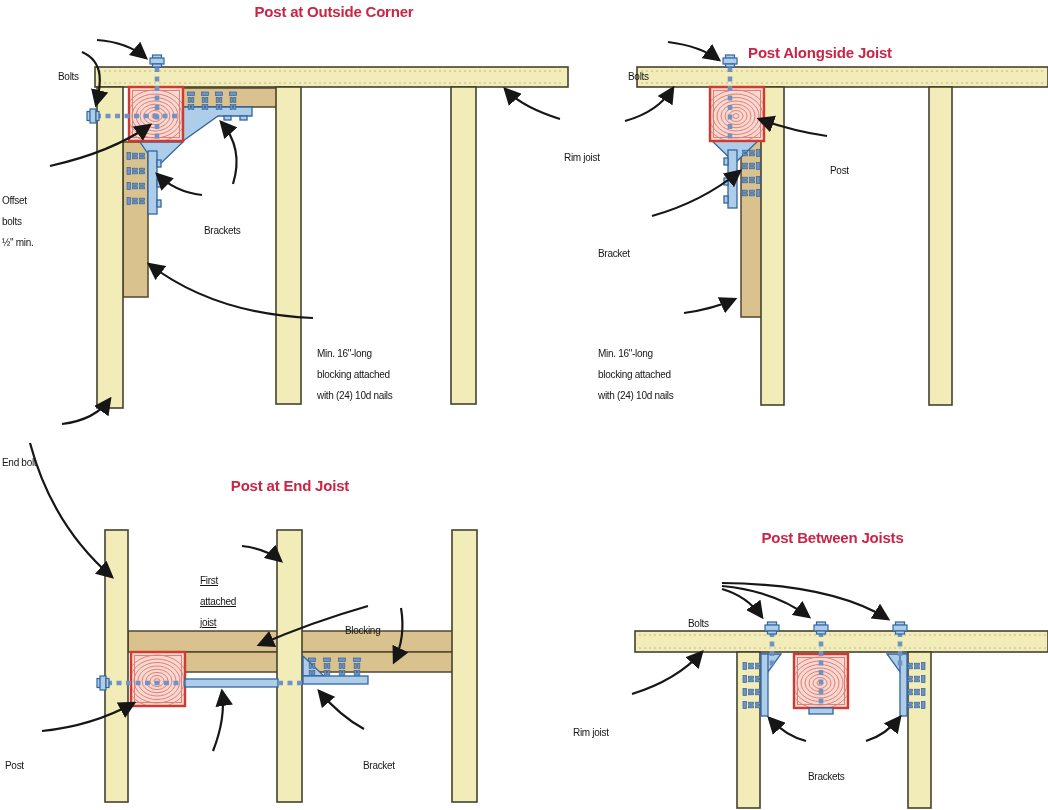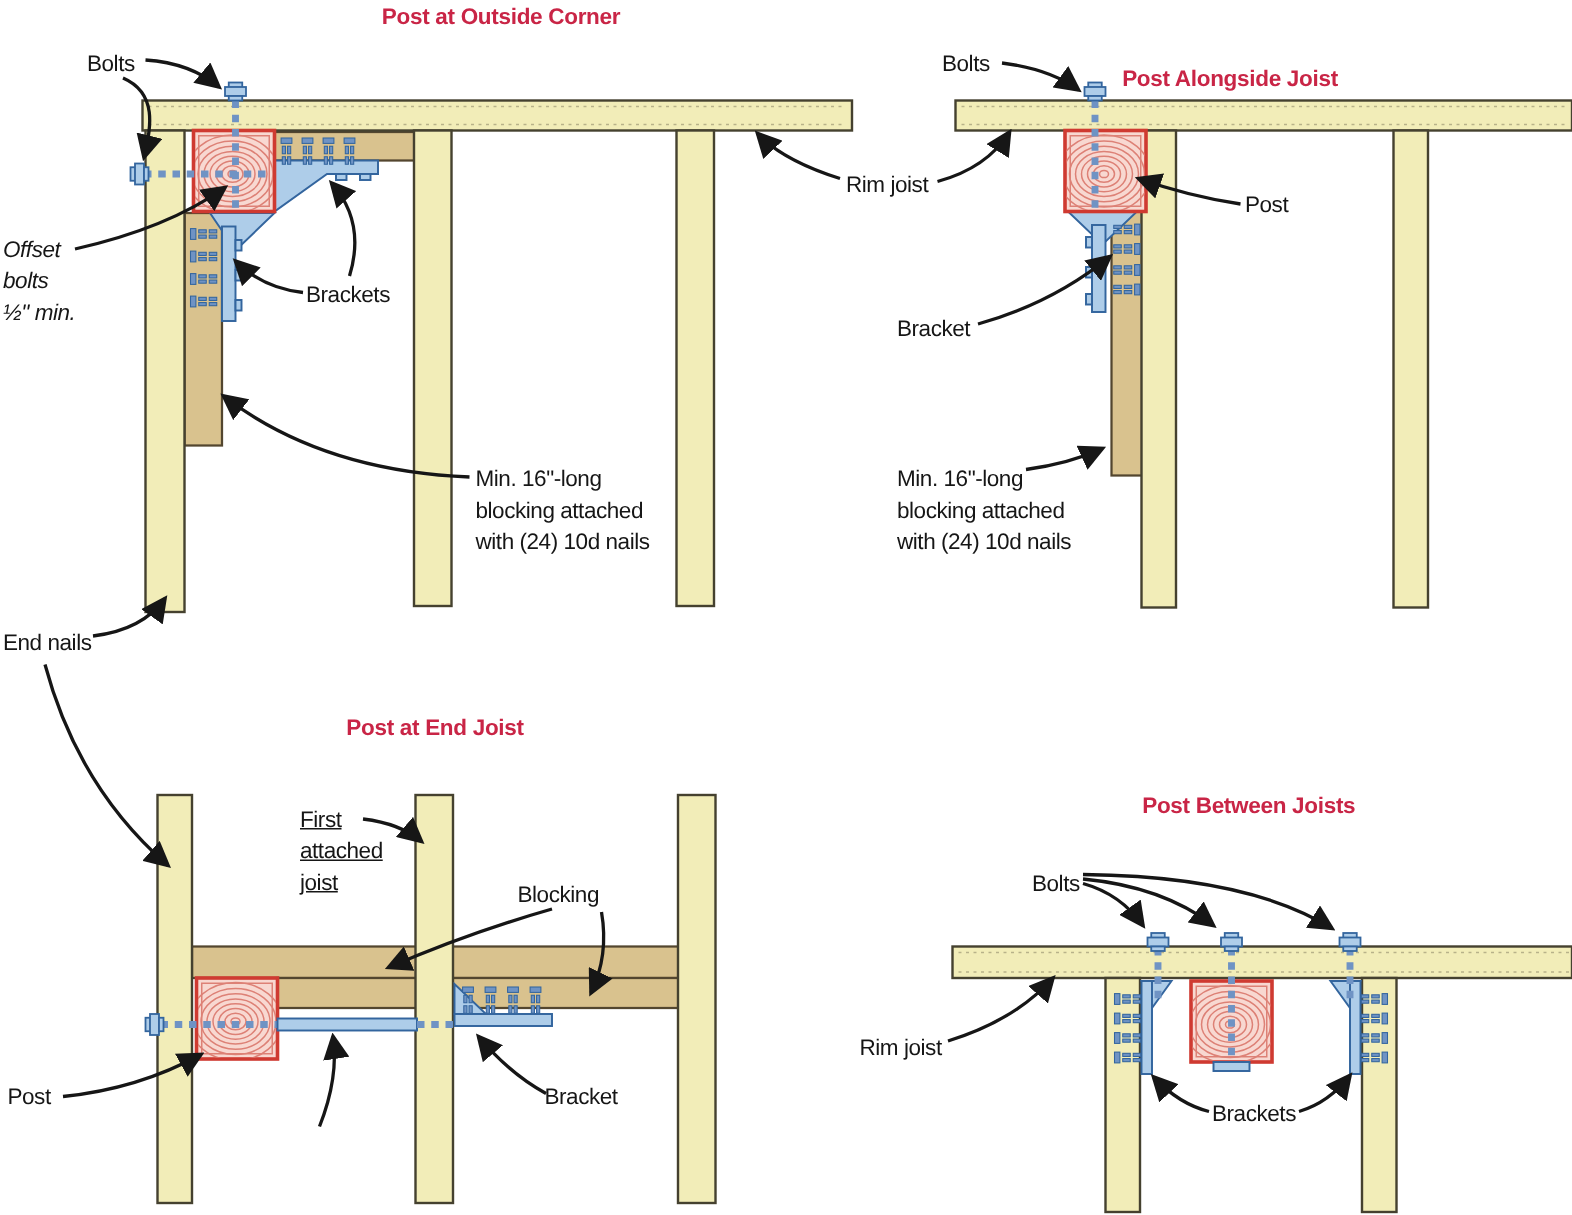--- a/index.html
+++ b/index.html
@@ -16,22 +16,22 @@
     --bluemid:#6f93c4;
     --ink:#161616;
   }
   html,body{margin:0;padding:0;background:#ffffff;}
   #canvas{
     position:relative;width:1048px;height:810px;background:#ffffff;overflow:hidden;
     font-family:"Liberation Sans","DejaVu Sans",sans-serif;
   }
   #diagram{position:absolute;left:0;top:0;}
   .lbl{
-    position:absolute;color:var(--ink);font-size:15px;line-height:21px;
-    letter-spacing:-0.3px;white-space:nowrap;
+    position:absolute;color:var(--ink);font-size:10px;line-height:21px;
+    letter-spacing:-0.3px;white-space:nowrap;margin-top:34px;
   }
   .lbl span{display:block;}
   .title{
     position:absolute;color:var(--titlered);font-weight:bold;font-size:15px;
     letter-spacing:-0.2px;text-align:center;white-space:nowrap;
   }
 </style>
 </head>
 <body>
 
@@ -303,32 +303,32 @@
       <path class="arrow" d="M866,741 Q886,735 900,717"></path>
     </g>
   </svg>
 
   <div class="title" style="left:250px;top:3px;width:168px;">Post at Outside Corner</div>
   <div class="title" style="left:735px;top:3px;width:170px;margin-top:41px;">Post Alongside Joist</div>
   <div class="title" style="left:215px;top:477px;width:150px;">Post at End Joist</div>
   <div class="title" style="left:750px;top:529px;width:165px;">Post Between Joists</div>
 
   <div class="lbl" style="left:58px;top:32px;">Bolts</div>
-  <div class="lbl" style="left:2px;top:156px;font-style:italic;">
+  <div class="lbl" style="left:2px;top:156px;">
     <span>Offset</span>
     <span>bolts</span>
     <span>½" min.</span>
   </div>
   <div class="lbl" style="left:204px;top:186px;">Brackets</div>
   <div class="lbl" style="left:317px;top:309px;">
     <span>Min. 16"-long</span>
     <span>blocking attached</span>
     <span>with (24) 10d nails</span>
   </div>
-  <div class="lbl" style="left:2px;top:418px;">End nails</div>
+  <div class="lbl" style="left:2px;top:418px;">End bolt</div>
 
   <div class="lbl" style="left:628px;top:32px;">Bolts</div>
   <div class="lbl" style="left:564px;top:113px;">Rim joist</div>
   <div class="lbl" style="left:830px;top:126px;">Post</div>
   <div class="lbl" style="left:598px;top:209px;">Bracket</div>
   <div class="lbl" style="left:598px;top:309px;">
     <span>Min. 16"-long</span>
     <span>blocking attached</span>
     <span>with (24) 10d nails</span>
   </div>

